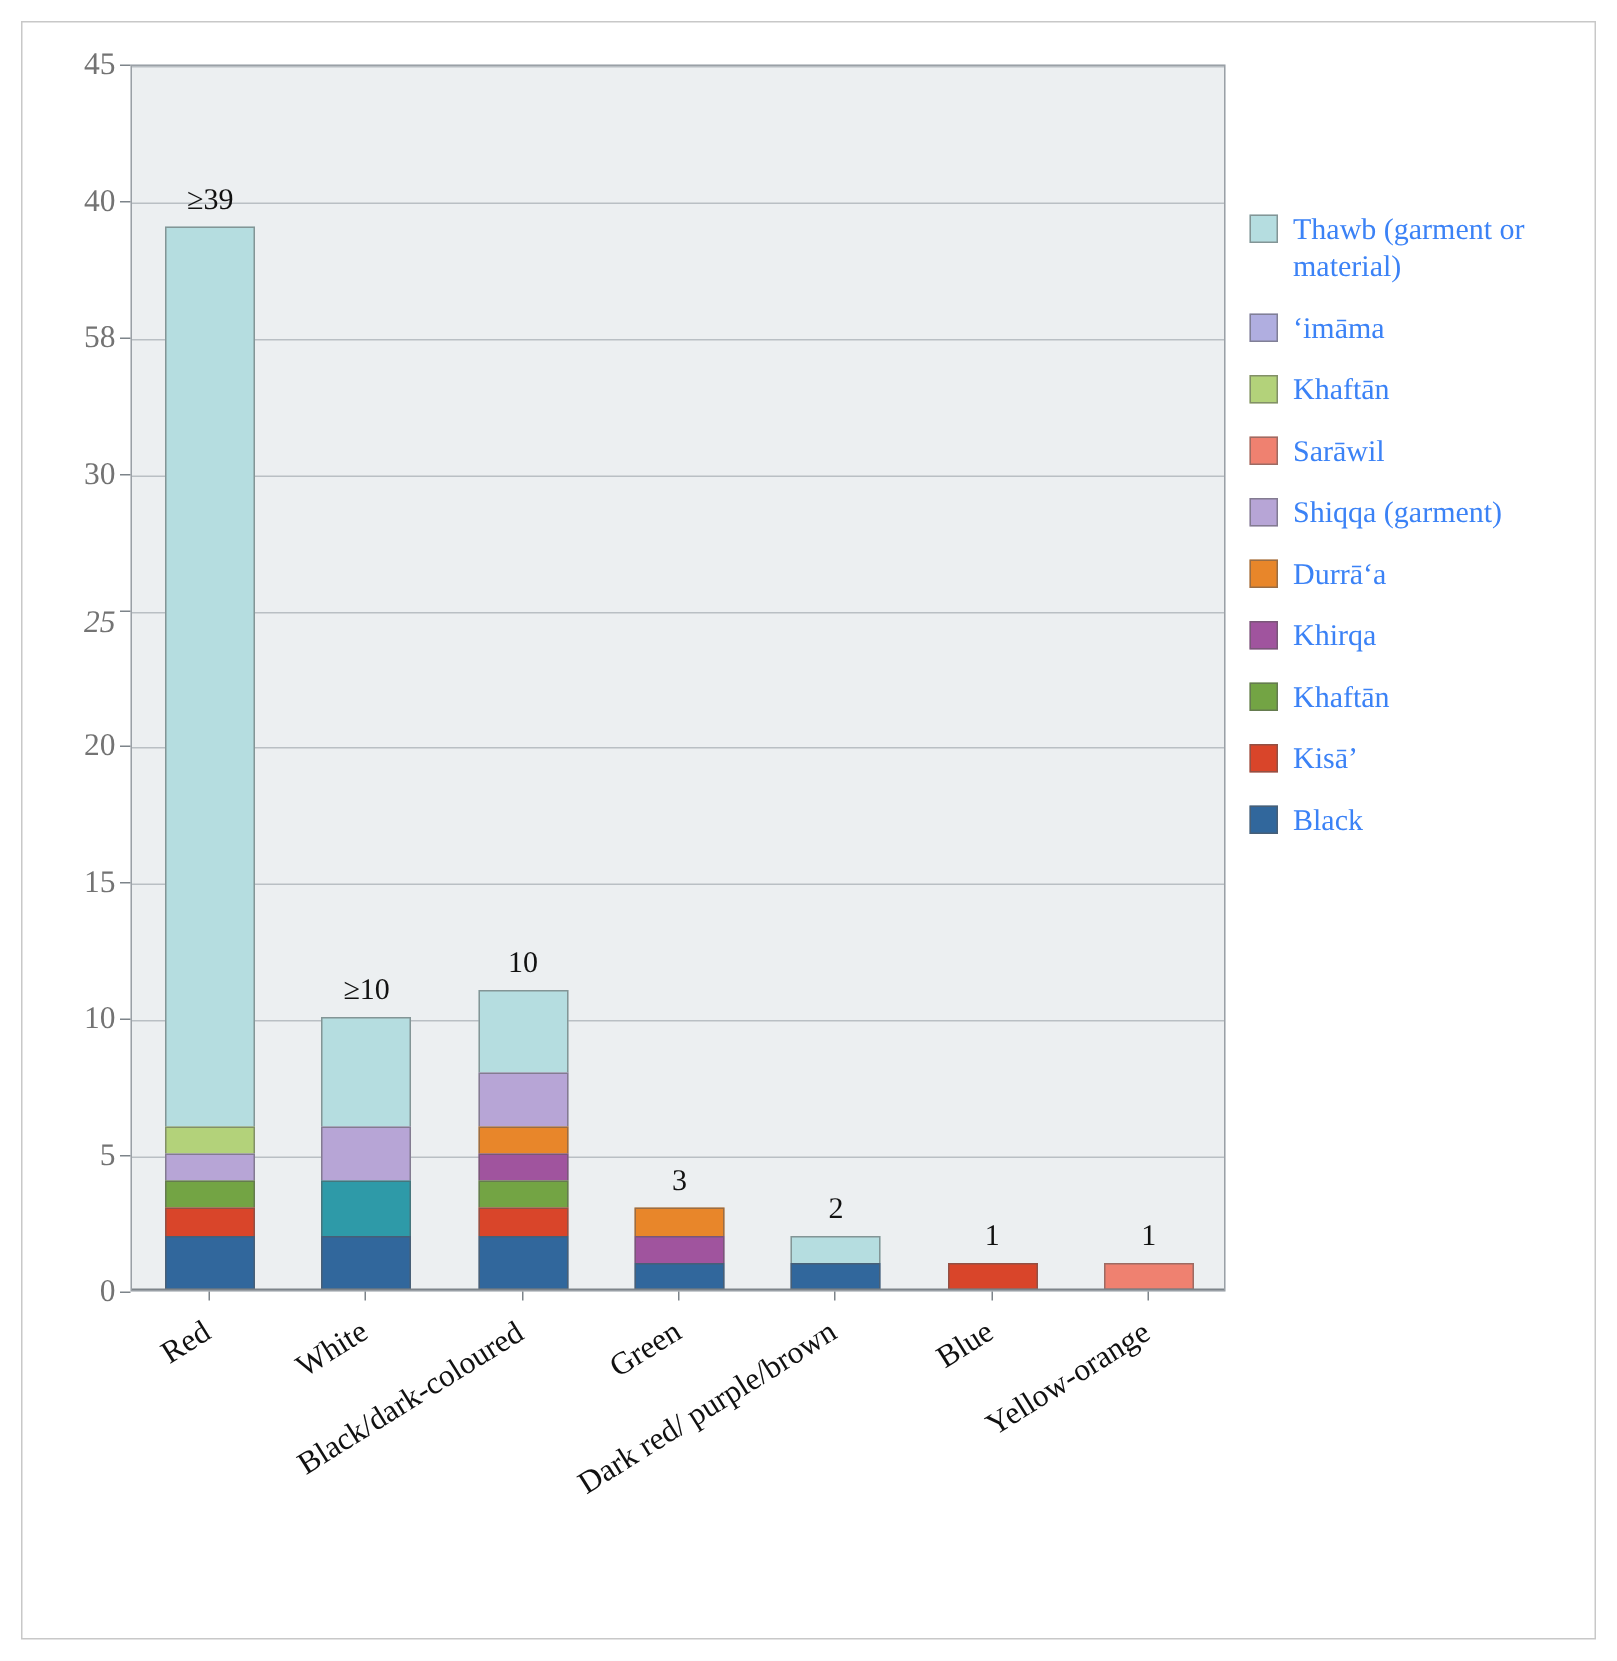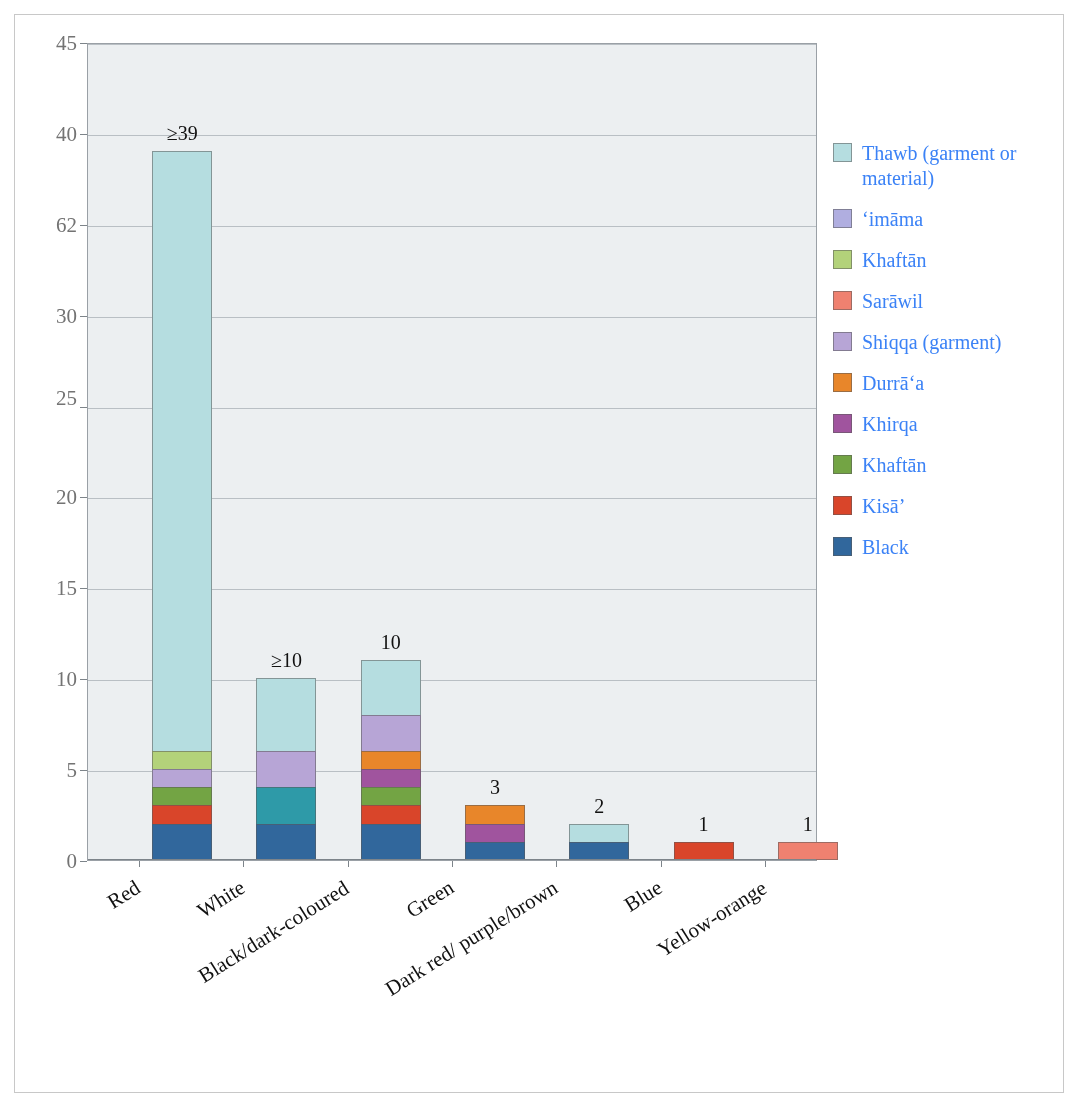--- a/index.html
+++ b/index.html
@@ -77,21 +77,20 @@
     background: #7d848a;
   }
 
   
   .bars {
     position: absolute;
     left: 0;
     top: 0;
     right: 0;
     bottom: 0;
-    margin-left: 42px;
   }
   .bar-group {
     position: absolute;
     bottom: 0;
   }
   .stack {
     position: absolute;
     bottom: 0;
     left: 0;
     width: 100%;
@@ -315,24 +314,24 @@
   <div class="ytick" style="top: 846px; left: 0px;">0</div>
       <div class="ytick-mark" style="left: 65px; top: 846px;"></div>
       <div class="ytick" style="top: 755.111px; left: 0px;">5</div>
       <div class="ytick-mark" style="left: 65px; top: 755.111px;"></div>
       <div class="ytick" style="top: 664.222px; left: 0px;">10</div>
       <div class="ytick-mark" style="left: 65px; top: 664.222px;"></div>
       <div class="ytick" style="top: 573.333px; left: 0px;">15</div>
       <div class="ytick-mark" style="left: 65px; top: 573.333px;"></div>
       <div class="ytick" style="top: 482.444px; left: 0px;">20</div>
       <div class="ytick-mark" style="left: 65px; top: 482.444px;"></div>
-      <div class="ytick" style="top: 383px; left: 0px;">25</div>
+      <div class="ytick" style="top: 400px; left: 0px; font-style: italic;">25</div>
       <div class="ytick-mark" style="left: 65px; top: 391.556px;"></div>
       <div class="ytick" style="top: 300.667px; left: 0px;">30</div>
       <div class="ytick-mark" style="left: 65px; top: 300.667px;"></div>
-      <div class="ytick" style="top: 209.778px; left: 0px;">62</div>
+      <div class="ytick" style="top: 209.778px; left: 0px;">58</div>
       <div class="ytick-mark" style="left: 65px; top: 209.778px;"></div>
       <div class="ytick" style="top: 118.889px; left: 0px;">40</div>
       <div class="ytick-mark" style="left: 65px; top: 118.889px;"></div>
       <div class="ytick" style="top: 28px; left: 0px;">45</div>
       <div class="ytick-mark" style="left: 65px; top: 28px;"></div>
     </div>
 </div>
 
 </body></html>

